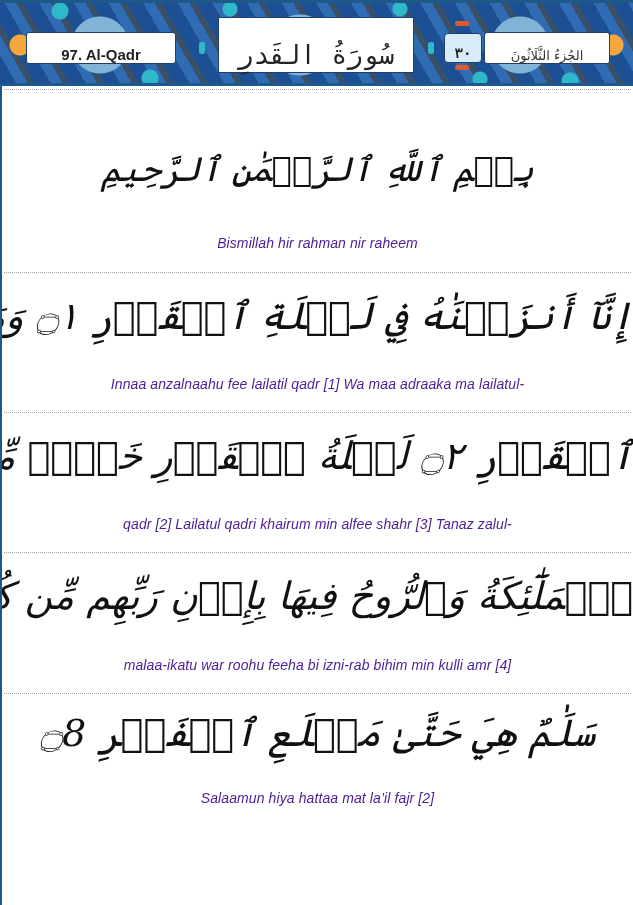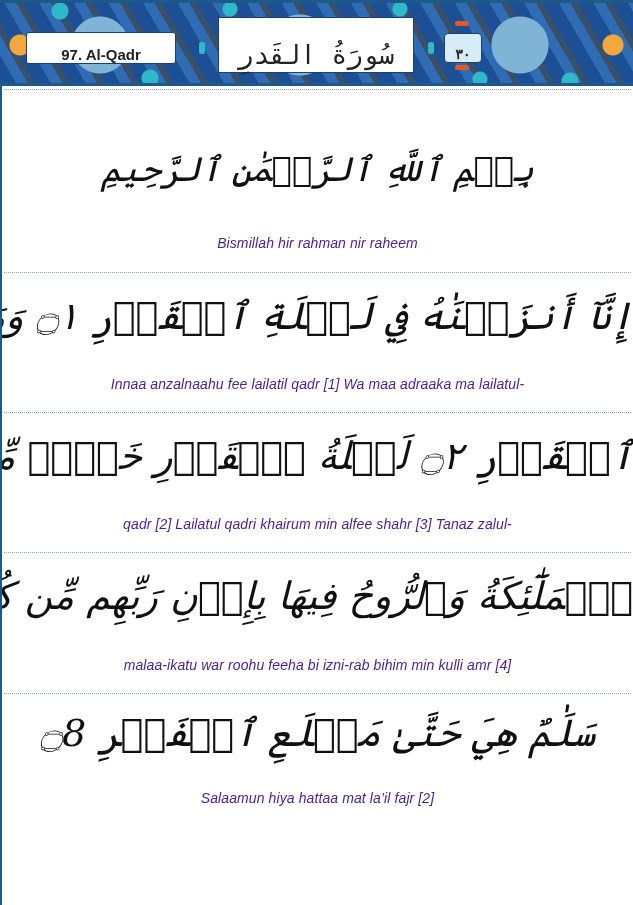--- a/index.html
+++ b/index.html
@@ -45,21 +45,21 @@
     box-sizing: border-box;
   }
   .surah-name-box { left: 26px; top: 29px; width: 150px; height: 32px; border-radius: 3px; }
   .surah-name-en { font-family: "Liberation Sans", sans-serif; font-weight: bold; font-size: 15px; color: #222; }
   .surah-arabic-box { left: 218px; top: 14px; width: 196px; height: 56px; }
   .surah-name-ar { font-family: Liberation Mono, monospace; font-size: 26px; color: #222; }
   .juz-num-box {
     left: 444px; top: 30px; width: 38px; height: 30px;
     background: #d8ecf8; border-radius: 4px;
   }
-  .juz-num { font-family: Liberation Sans, sans-serif; font-weight: bold; font-size: 14px; color: #222; }
+  .juz-num { font-family: Liberation Mono, monospace; font-weight: bold; font-size: 14px; color: #222; }
   .juz-name-box { left: 484px; top: 29px; width: 126px; height: 32px; border-radius: 3px; }
   .juz-name { font-family: "DejaVu Serif", serif; font-size: 13px; color: #333; }
   .teal-tab {
     position: absolute; width: 6px; height: 12px; background: #2fb8c7; border-radius: 2px;
   }
   .orange-tab {
     position: absolute; width: 14px; height: 5px; background: #e0592b; border-radius: 2px;
   }
 
   
@@ -100,20 +100,23 @@
   <div class="teal-tab" style="left:199px; top:39px;"></div>
 
   <div class="cartouche surah-arabic-box">
     <span class="surah-name-ar">سُورَةُ القَدرِ</span>
   </div>
   <div class="teal-tab" style="left:428px; top:39px;"></div>
 
   <div class="cartouche juz-num-box">
     <span class="juz-num">٣٠</span>
   </div>
+  <div class="cartouche juz-name-box">
+    <span class="juz-name">الجُزءُ الثَّلَاثُونَ</span>
+  </div>
 </div>
 <div class="header-bottom-rule"></div>
 
 <div class="content">
   <div class="dotted" style="margin-top:3px;"></div>
 
   <div class="bismillah">بِسۡمِ ٱللَّهِ ٱلرَّحۡمَٰنِ ٱلرَّحِيمِ</div>
   <div class="translit" style="margin-top:34px;">Bismillah hir rahman nir raheem</div>
 
   <div class="dotted" style="margin-top:21px;"></div>

